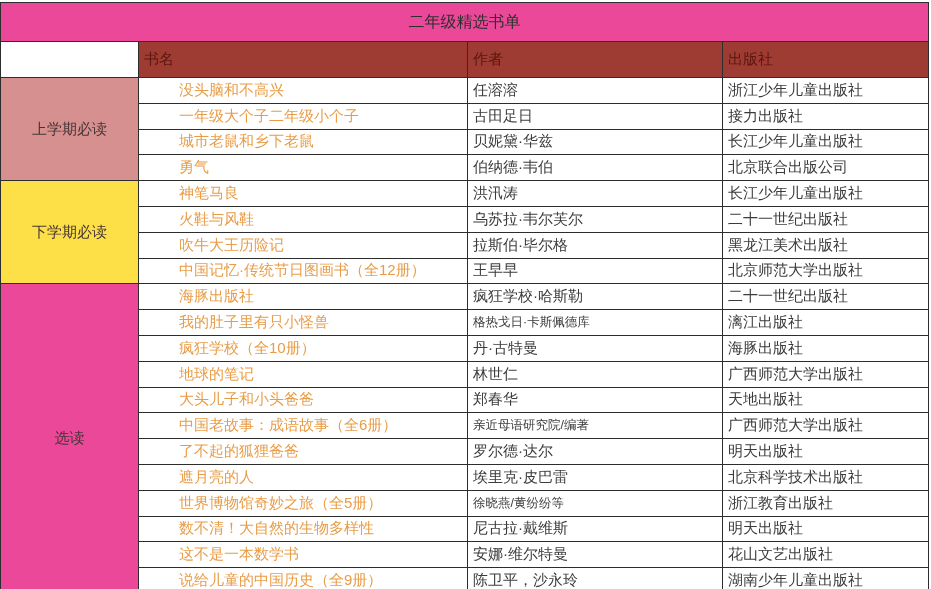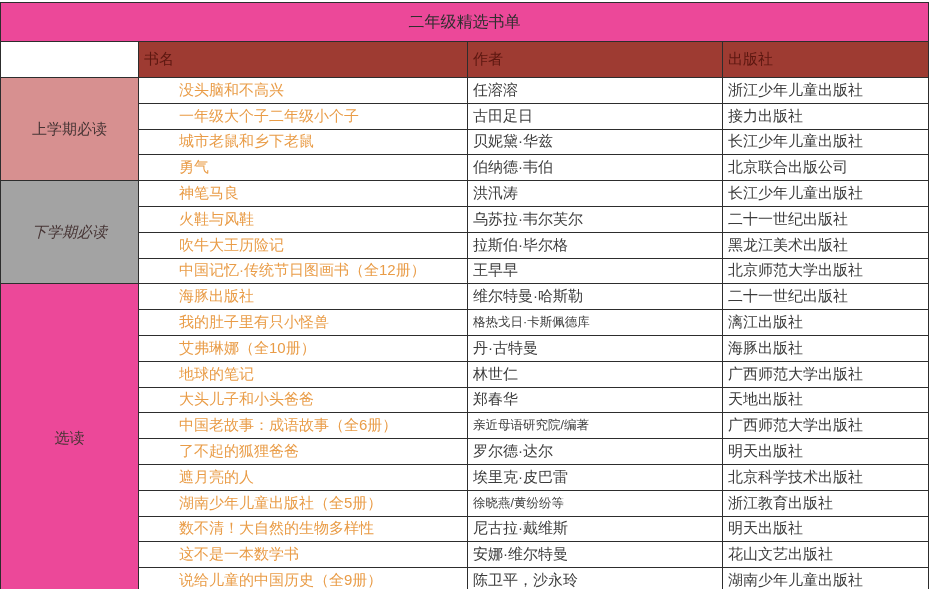--- a/index.html
+++ b/index.html
@@ -93,21 +93,21 @@
     <td class="author">贝妮黛·华兹</td>
     <td class="publisher">长江少年儿童出版社</td>
   </tr>
         <tr>
 
     <td class="book">勇气</td>
     <td class="author">伯纳德·韦伯</td>
     <td class="publisher">北京联合出版公司</td>
   </tr>
         <tr>
-    <td class="group" rowspan="4" style="background: #a3a3a3; font-style: italic;">下学期必读</td>
+    <td class="group" rowspan="4" style="background: #fde047;">下学期必读</td>
     <td class="book">神笔马良</td>
     <td class="author">洪汛涛</td>
     <td class="publisher">长江少年儿童出版社</td>
   </tr>
         <tr>
 
     <td class="book">火鞋与风鞋</td>
     <td class="author">乌苏拉·韦尔芙尔</td>
     <td class="publisher">二十一世纪出版社</td>
   </tr>
@@ -119,32 +119,32 @@
   </tr>
         <tr>
 
     <td class="book">中国记忆·传统节日图画书（全12册）</td>
     <td class="author">王早早</td>
     <td class="publisher">北京师范大学出版社</td>
   </tr>
         <tr>
     <td class="group" rowspan="12" style="background: #ec4899;">选读</td>
     <td class="book">海豚出版社</td>
-    <td class="author">维尔特曼·哈斯勒</td>
+    <td class="author">疯狂学校·哈斯勒</td>
     <td class="publisher">二十一世纪出版社</td>
   </tr>
         <tr>
 
     <td class="book">我的肚子里有只小怪兽</td>
     <td class="author small">格热戈日·卡斯佩德库</td>
     <td class="publisher">漓江出版社</td>
   </tr>
         <tr>
 
-    <td class="book">艾弗琳娜（全10册）</td>
+    <td class="book">疯狂学校（全10册）</td>
     <td class="author">丹·古特曼</td>
     <td class="publisher">海豚出版社</td>
   </tr>
         <tr>
 
     <td class="book">地球的笔记</td>
     <td class="author">林世仁</td>
     <td class="publisher">广西师范大学出版社</td>
   </tr>
         <tr>
@@ -166,21 +166,21 @@
     <td class="publisher">明天出版社</td>
   </tr>
         <tr>
 
     <td class="book">遮月亮的人</td>
     <td class="author">埃里克·皮巴雷</td>
     <td class="publisher">北京科学技术出版社</td>
   </tr>
         <tr>
 
-    <td class="book">湖南少年儿童出版社（全5册）</td>
+    <td class="book">世界博物馆奇妙之旅（全5册）</td>
     <td class="author small">徐晓燕/黄纷纷等</td>
     <td class="publisher">浙江教育出版社</td>
   </tr>
         <tr>
 
     <td class="book">数不清！大自然的生物多样性</td>
     <td class="author">尼古拉·戴维斯</td>
     <td class="publisher">明天出版社</td>
   </tr>
         <tr>

